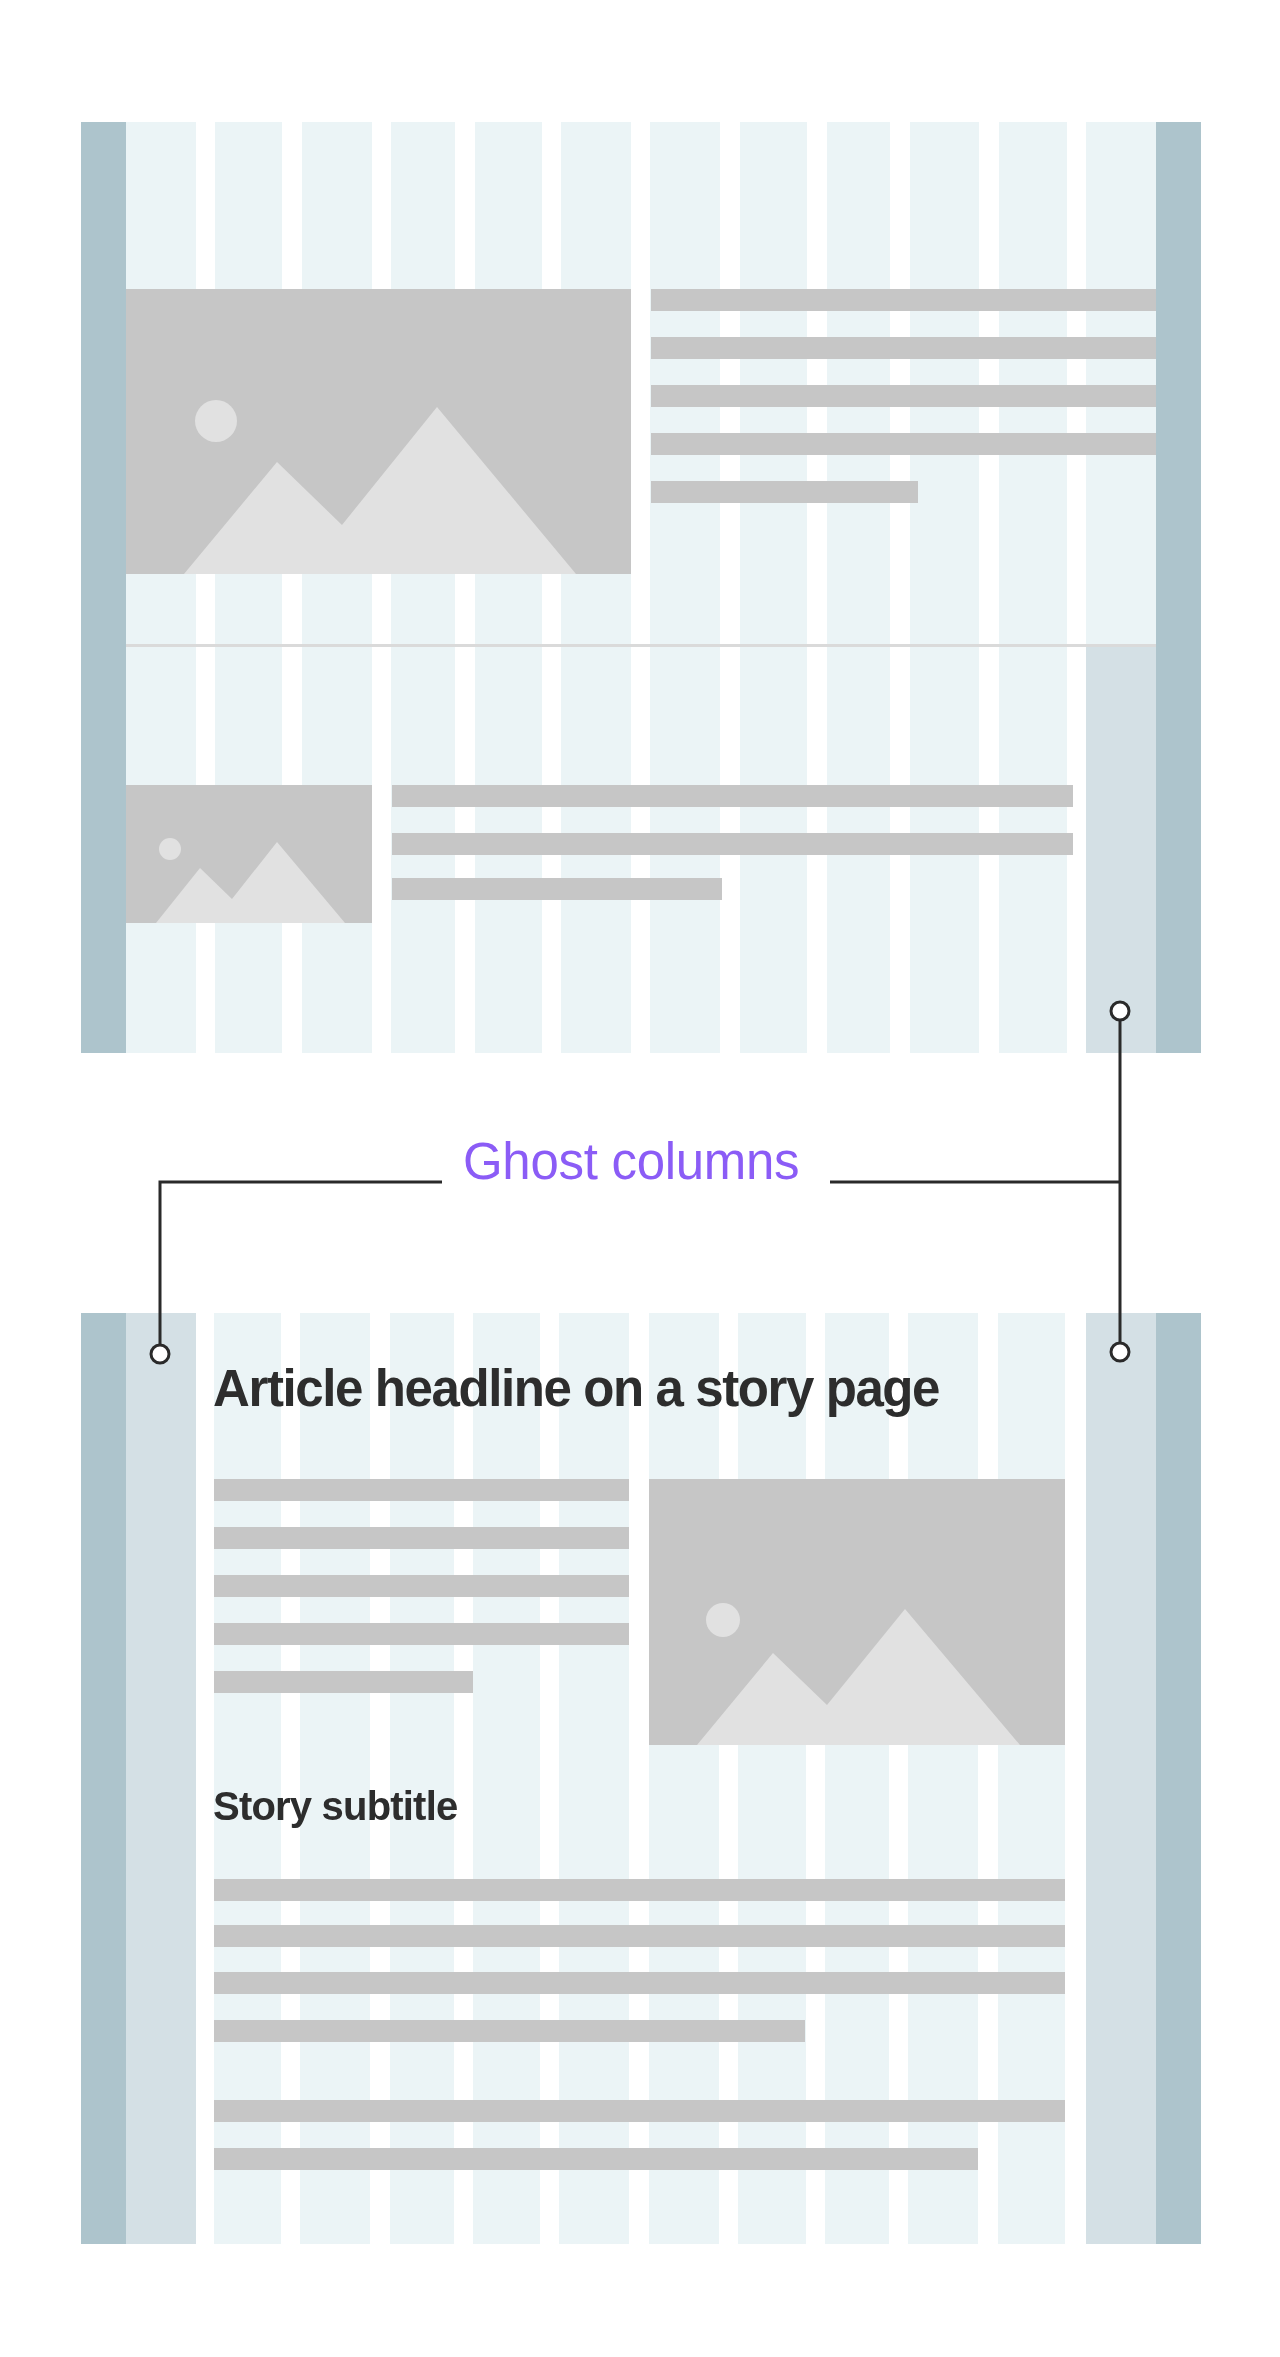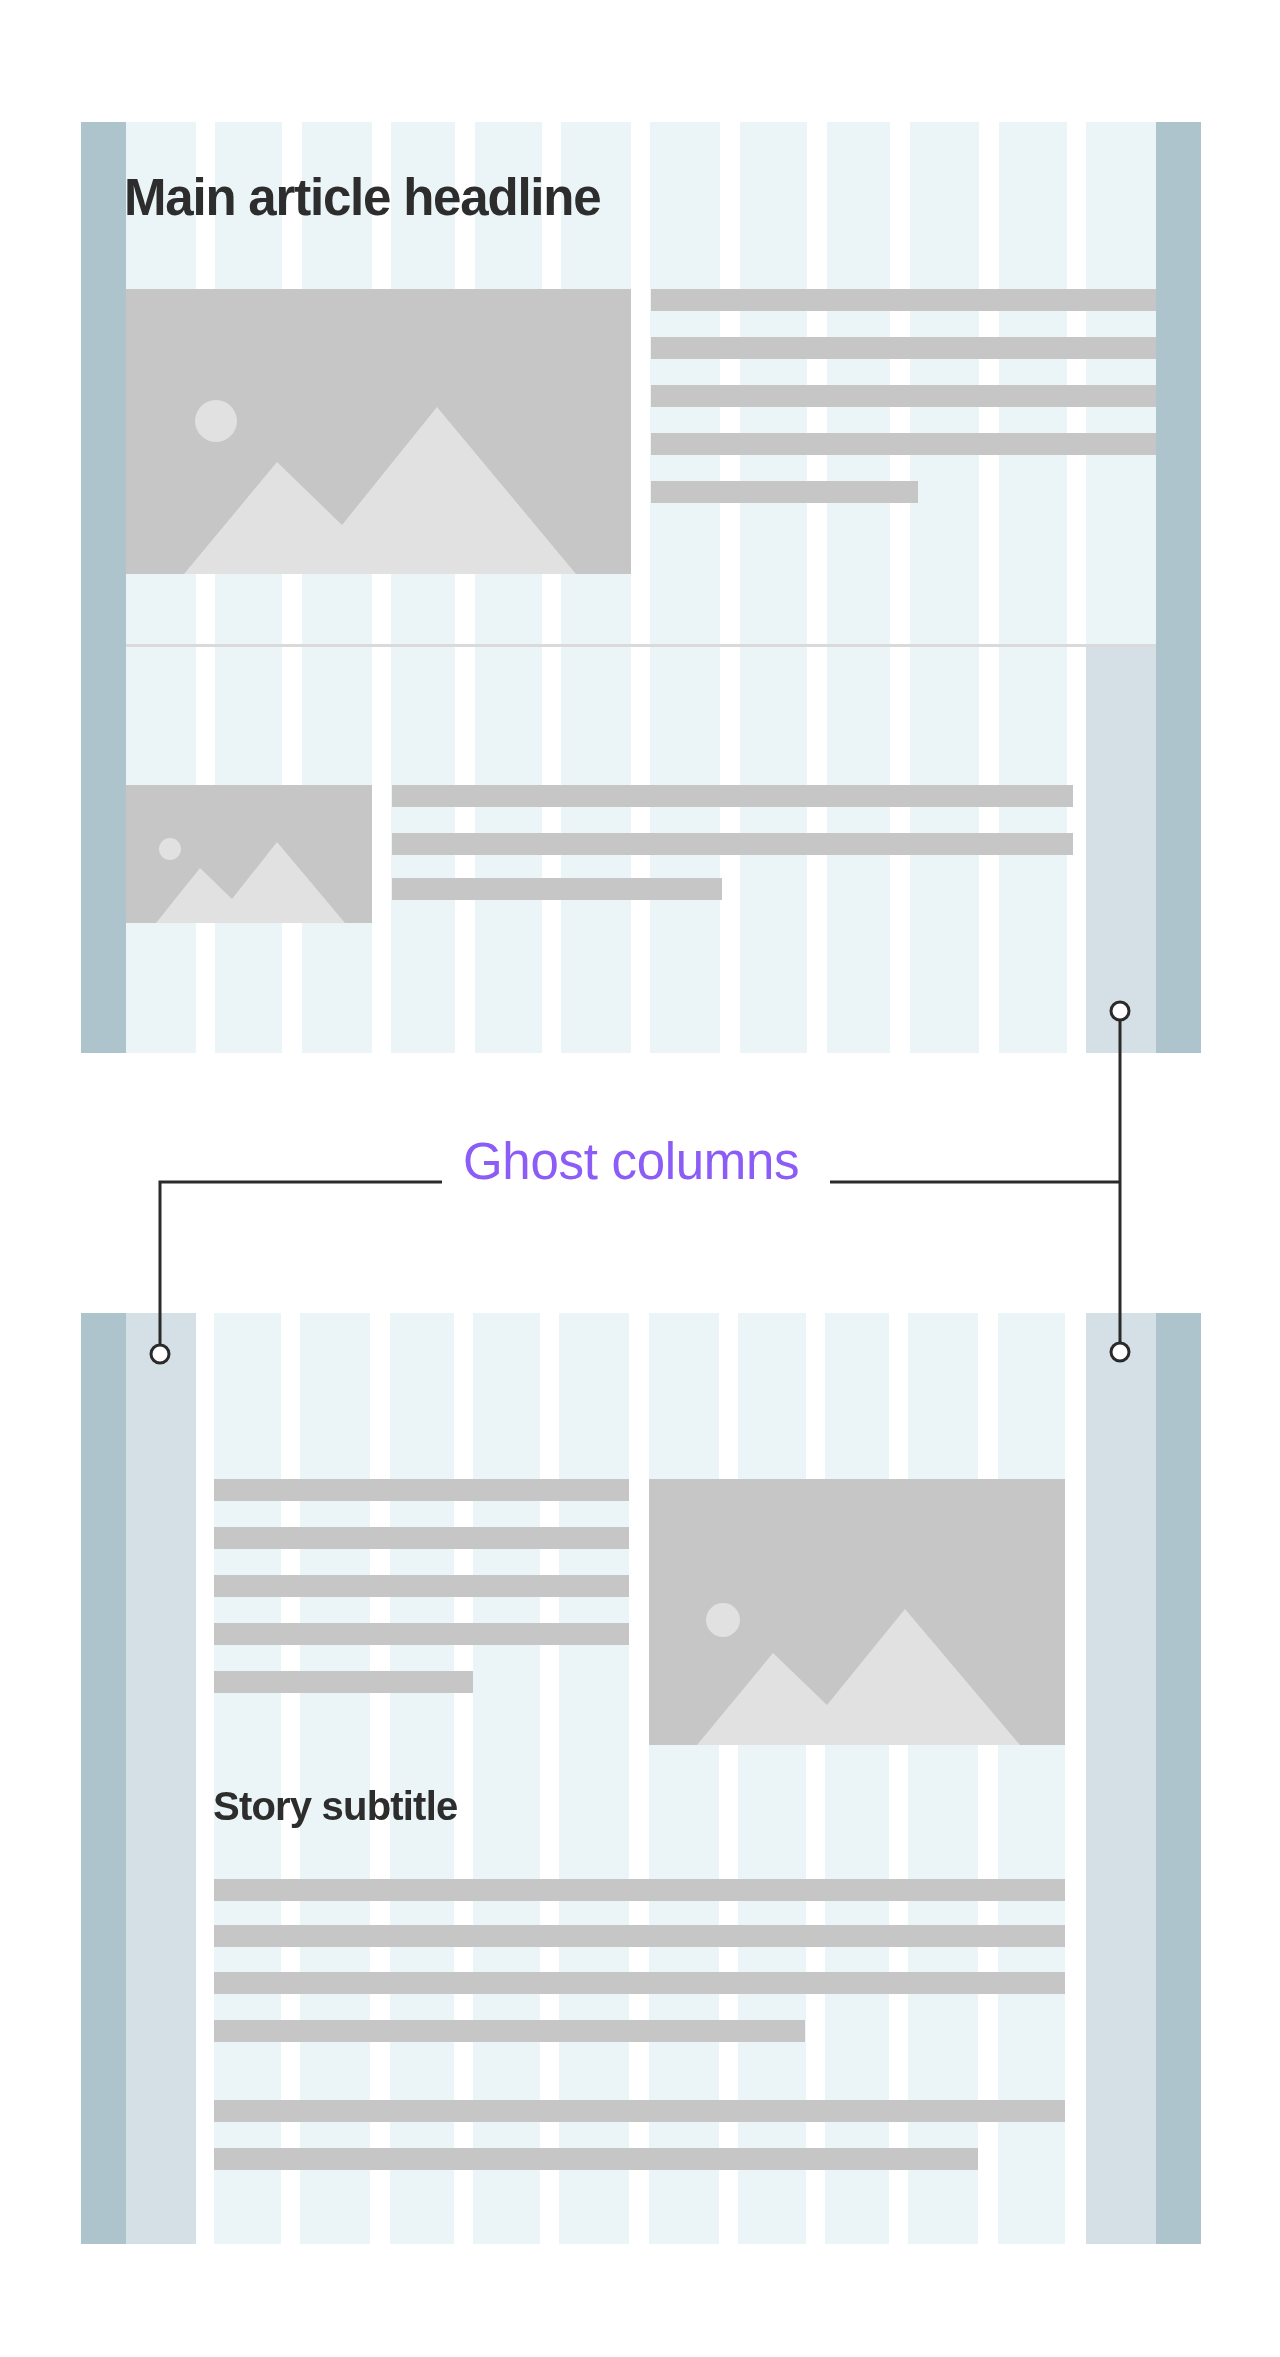--- a/index.html
+++ b/index.html
@@ -34,21 +34,20 @@
   <div class="col" style="left:475px;top:122px;width:67px;height:931px;"></div>
   <div class="col" style="left:561px;top:122px;width:70px;height:931px;"></div>
   <div class="col" style="left:650px;top:122px;width:70px;height:931px;"></div>
   <div class="col" style="left:740px;top:122px;width:67px;height:931px;"></div>
   <div class="col" style="left:827px;top:122px;width:63px;height:931px;"></div>
   <div class="col" style="left:910px;top:122px;width:69px;height:931px;"></div>
   <div class="col" style="left:999px;top:122px;width:68px;height:931px;"></div>
   <div class="col" style="left:1086px;top:122px;width:70px;height:525px;"></div>
   <div class="ghost" style="left:1086px;top:647px;width:70px;height:406px;"></div>
 
-  <div class="headline" style="left:124px;top:172px;font-size:51px;letter-spacing:-1.2px;">Main article headline</div>
 
   <div class="img" style="left:126px;top:289px;width:505px;height:285px;">
     <svg viewBox="0 0 505 285" preserveAspectRatio="none">
       <circle cx="90" cy="132" r="21" fill="#e1e1e1"></circle>
       <polygon points="58,285 151,173 216,236 311,118 450,285" fill="#e1e1e1"></polygon>
     </svg>
   </div>
 
   <div class="bar" style="left:651px;top:289px;width:505px;"></div>
   <div class="bar" style="left:651px;top:337px;width:505px;"></div>
@@ -84,20 +83,21 @@
   <div class="col" style="left:300px;top:1313px;width:70px;height:931px;"></div>
   <div class="col" style="left:390px;top:1313px;width:64px;height:931px;"></div>
   <div class="col" style="left:473px;top:1313px;width:67px;height:931px;"></div>
   <div class="col" style="left:559px;top:1313px;width:70px;height:931px;"></div>
   <div class="col" style="left:649px;top:1313px;width:70px;height:931px;"></div>
   <div class="col" style="left:738px;top:1313px;width:68px;height:931px;"></div>
   <div class="col" style="left:825px;top:1313px;width:64px;height:931px;"></div>
   <div class="col" style="left:908px;top:1313px;width:70px;height:931px;"></div>
   <div class="col" style="left:998px;top:1313px;width:67px;height:931px;"></div>
 
+  <div class="headline" style="left:213px;top:1363px;font-size:51px;letter-spacing:-1.4px;">Article headline on a story page</div>
 
   <div class="bar" style="left:214px;top:1479px;width:415px;"></div>
   <div class="bar" style="left:214px;top:1527px;width:415px;"></div>
   <div class="bar" style="left:214px;top:1575px;width:415px;"></div>
   <div class="bar" style="left:214px;top:1623px;width:415px;"></div>
   <div class="bar" style="left:214px;top:1671px;width:259px;"></div>
 
   <div class="img" style="left:649px;top:1479px;width:416px;height:266px;">
     <svg viewBox="0 0 416 266" preserveAspectRatio="none">
       <ellipse cx="74" cy="141" rx="17" ry="17" fill="#e1e1e1"></ellipse>

